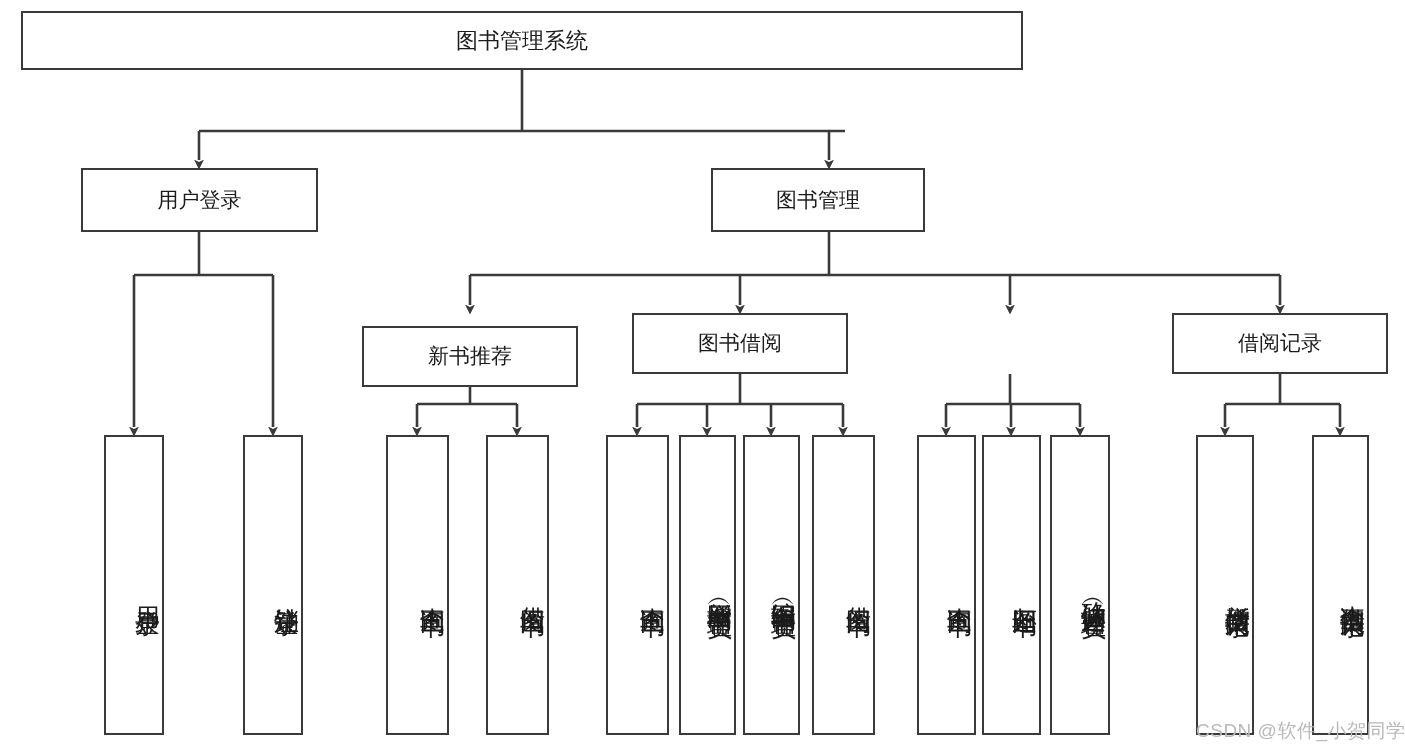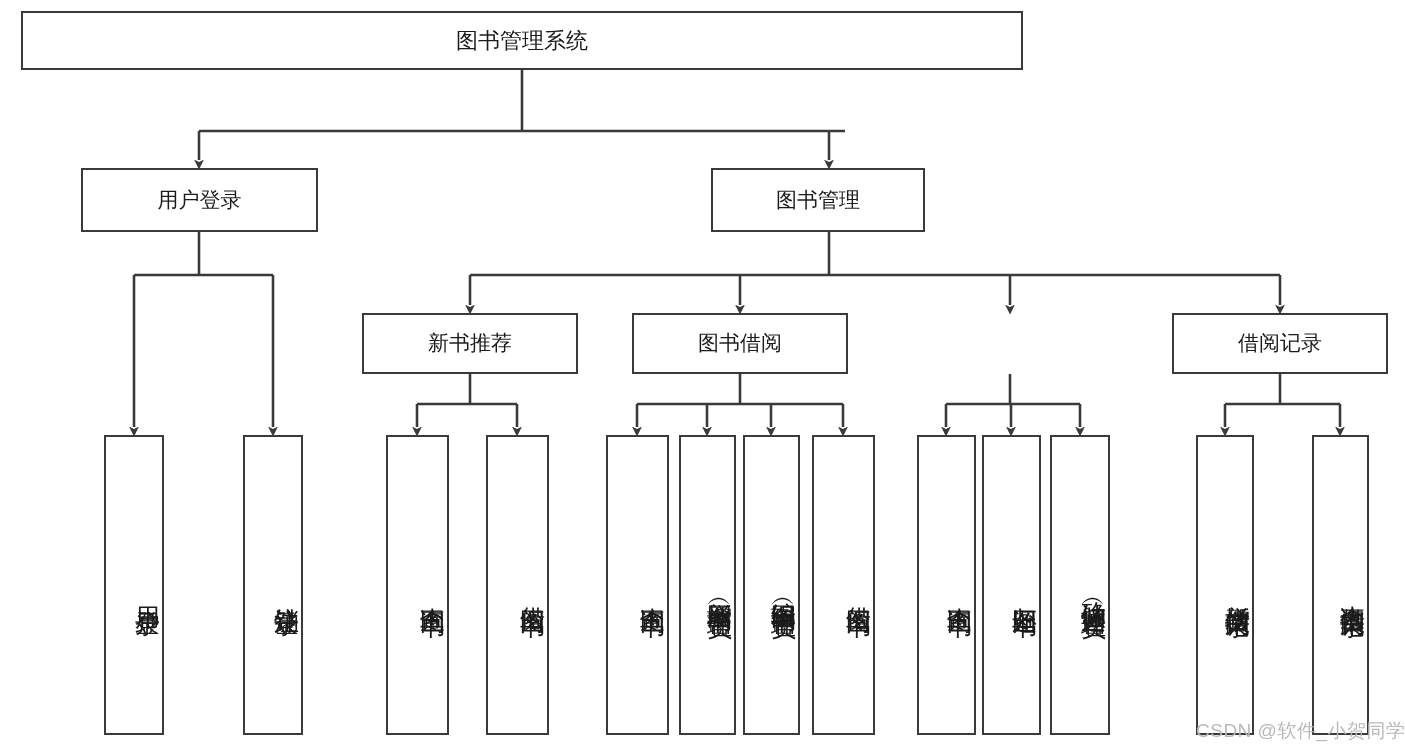--- a/index.html
+++ b/index.html
@@ -128,21 +128,21 @@
     <span>图书管理系统</span>
   </div>
 
   <div class="node hbox" style="left:81px; top:168px; width:237px; height:64px;">
     <span>用户登录</span>
   </div>
   <div class="node hbox" style="left:711px; top:168px; width:214px; height:64px;">
     <span>图书管理</span>
   </div>
 
-  <div class="node hbox" style="left:362px; top:313px; width:216px; height:61px;">
+  <div class="node hbox" style="left:362px; top:326px; width:216px; height:61px;">
     <span>新书推荐</span>
   </div>
   <div class="node hbox" style="left:632px; top:313px; width:216px; height:61px;">
     <span>图书借阅</span>
   </div>
   <div class="node hbox" style="left:1172px; top:313px; width:216px; height:61px;">
     <span>借阅记录</span>
   </div>
 
   <div class="node vbox" style="left:104px; top:435px; width:60px; height:300px;">

